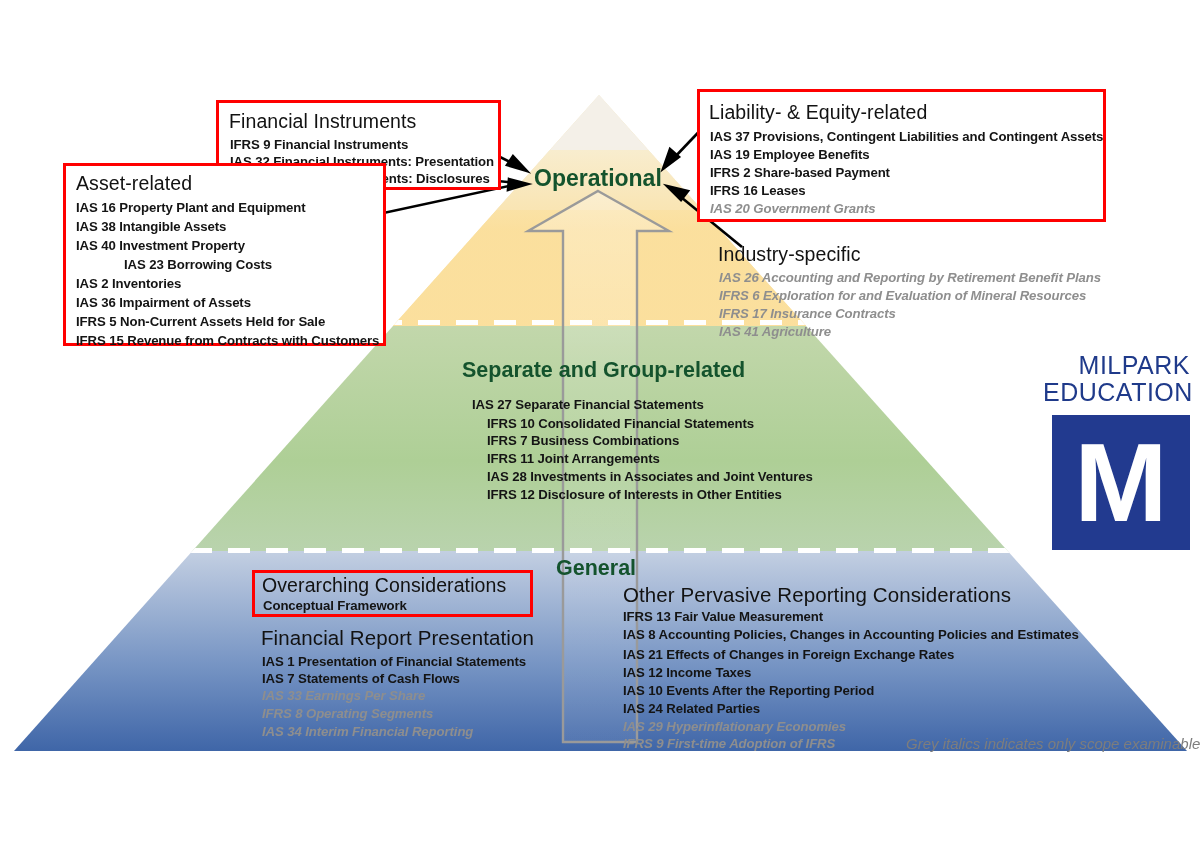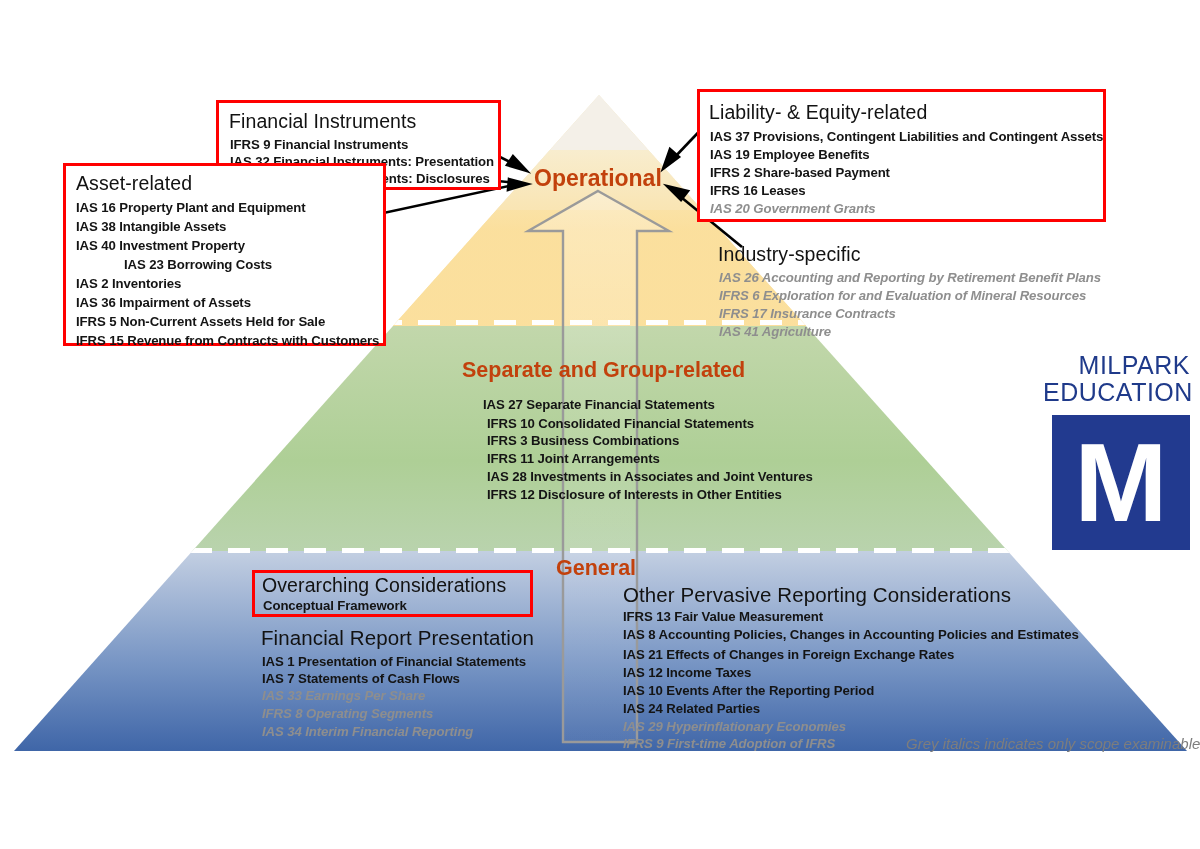--- a/index.html
+++ b/index.html
@@ -28,21 +28,21 @@
   }
   .hdr {
     font-size: 19.5px;
     letter-spacing: 0.1px;
     font-weight: 400;
     color: #121212;
   }
   .hdr-b {
     font-size: 19.5px;
     font-weight: bold;
-    color: #c2410c;
+    color: #14532d;
   }
   .itm {
     font-size: 13.2px;
     font-weight: bold;
     color: #141414;
     letter-spacing: -0.1px;
   }
   .itm-gray {
     font-size: 13.2px;
     font-weight: bold;
@@ -184,23 +184,23 @@
   <div class="txt itm" style="left:710px; top:183px;">IFRS 16 Leases</div>
   <div class="txt itm-gray" style="left:710px; top:201px;">IAS 20 Government Grants</div>
 
   <div class="txt hdr" style="left:718px; top:243px;">Industry-specific</div>
   <div class="txt itm-gray" style="left:719px; top:270px;">IAS 26 Accounting and Reporting by Retirement Benefit Plans</div>
   <div class="txt itm-gray" style="left:719px; top:288px;">IFRS 6 Exploration for and Evaluation of Mineral Resources</div>
   <div class="txt itm-gray" style="left:719px; top:306px;">IFRS 17 Insurance Contracts</div>
   <div class="txt itm-gray" style="left:719px; top:324px;">IAS 41 Agriculture</div>
 
   <div class="txt hdr-b" style="left:462px; top:358px; font-size:21.5px;">Separate and Group-related</div>
-  <div class="txt itm" style="left:483px; top:397px;">IAS 27 Separate Financial Statements</div>
+  <div class="txt itm" style="left:472px; top:397px;">IAS 27 Separate Financial Statements</div>
   <div class="txt itm" style="left:487px; top:416px;">IFRS 10 Consolidated Financial Statements</div>
-  <div class="txt itm" style="left:487px; top:433px;">IFRS 3 Business Combinations</div>
+  <div class="txt itm" style="left:487px; top:433px;">IFRS 7 Business Combinations</div>
   <div class="txt itm" style="left:487px; top:451px;">IFRS 11 Joint Arrangements</div>
   <div class="txt itm" style="left:487px; top:469px;">IAS 28 Investments in Associates and Joint Ventures</div>
   <div class="txt itm" style="left:487px; top:487px;">IFRS 12 Disclosure of Interests in Other Entities</div>
 
   <div class="redbox" style="left:252px; top:570px; width:281px; height:47px;"></div>
   <div class="txt hdr" style="left:262px; top:574px;">Overarching Considerations</div>
   <div class="txt itm" style="left:263px; top:598px;">Conceptual Framework</div>
 
   <div class="txt hdr" style="left:261px; top:626px; font-size:20.5px;">Financial Report Presentation</div>
   <div class="txt itm" style="left:262px; top:654px;">IAS 1 Presentation of Financial Statements</div>

